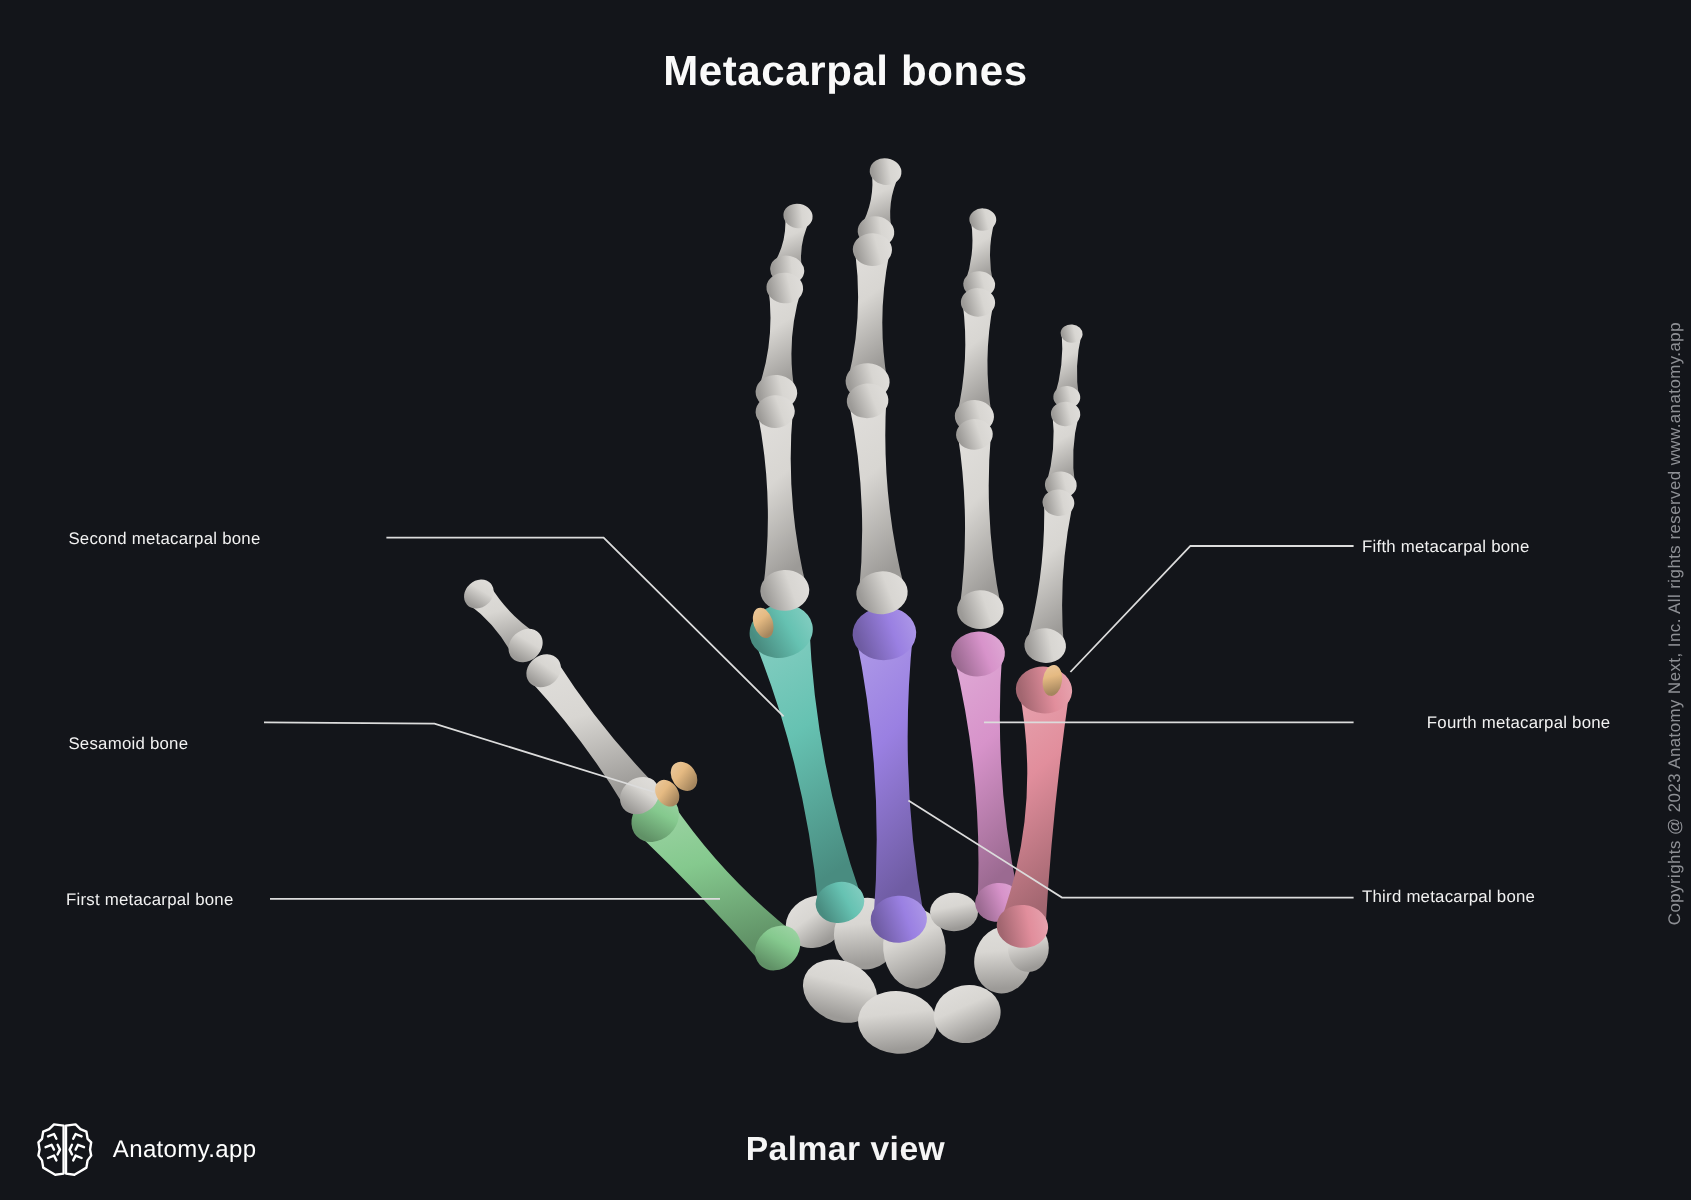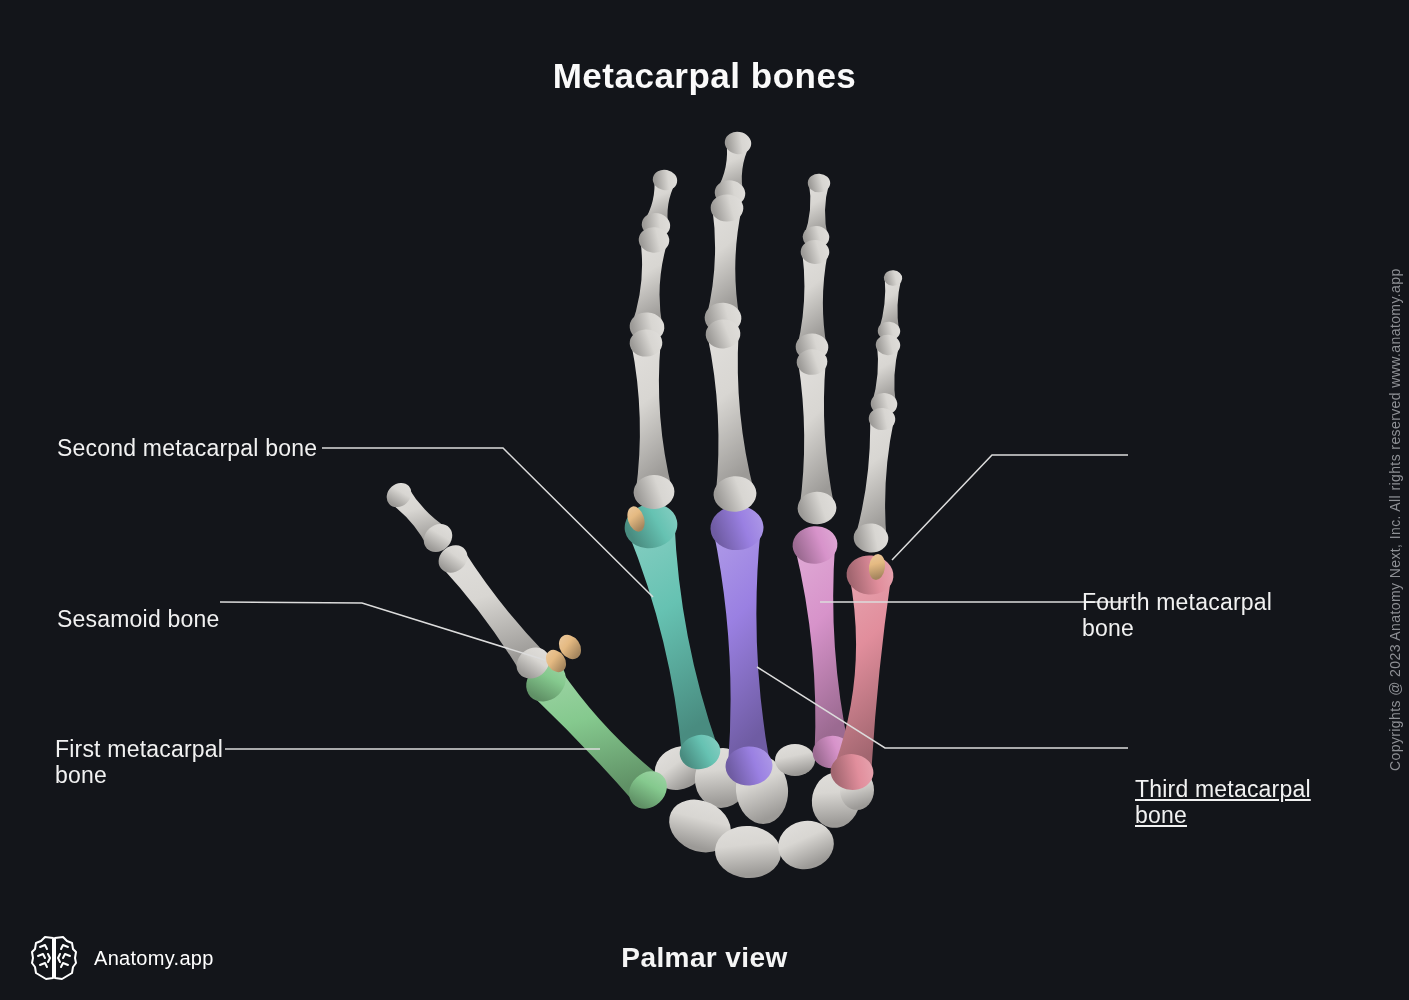--- a/index.html
+++ b/index.html
@@ -6,36 +6,35 @@
   body{
     width:1409px;height:1000px;position:relative;overflow:hidden;
     background:#13151a;
     font-family:"Liberation Sans", sans-serif;
   }
   .stage{position:absolute;inset:0;width:1409px;height:1000px;}
   .page-title{
     position:absolute;top:40px;left:0;width:100%;
     text-align:center;font-size:35px;font-weight:800;color:#fafafa;
     letter-spacing:.5px;
-    margin-top:16px;
   }
   #hand-svg{position:absolute;inset:0;width:1409px;height:1000px;}
   .leader-line{fill:none;stroke:#dcdcdc;stroke-width:1.5px;}
   .label{
-    position:absolute;color:#f1f1f1;font-size:23px;line-height:26px;
+    position:absolute;color:#f1f1f1;font-size:14px;line-height:26px;
     letter-spacing:.2px;
   }
   .label.nowrap{white-space:nowrap;}
   .label.wrap{width:200px;}
   #label-second{left:57px;top:435px;}
   #label-sesamoid{left:57px;top:606px;}
   #label-first{left:55px;top:736px;}
   #label-fifth{left:1135px;top:442px;}
-  #label-fourth{left:1082px;top:589px;}
-  #label-third{left:1135px;top:776px;text-decoration:underline;}
+  #label-fourth{left:1189px;top:589px;}
+  #label-third{left:1135px;top:734px;}
   .view-label{
     position:absolute;left:0;bottom:26px;width:100%;text-align:center;
     color:#f5f5f5;font-size:28px;font-weight:600;letter-spacing:.4px;
   }
   .brand{
     position:absolute;left:28px;bottom:16px;display:flex;align-items:center;gap:14px;
   }
   .brand-logo{width:52px;height:52px;display:block;}
   .brand-name{color:#ffffff;font-size:20px;font-weight:400;letter-spacing:.3px;}
   .copyright{
@@ -232,20 +231,21 @@
       <polyline class="leader-line" points="225,749 600,749"></polyline>
       <polyline class="leader-line" points="892,560 992,455 1128,455"></polyline>
       <polyline class="leader-line" points="820,602 1128,602"></polyline>
       <polyline class="leader-line" points="757,667 885,748 1128,748"></polyline>
     </g>
   </svg>
 
   <div class="label nowrap" id="label-second">Second metacarpal bone</div>
   <div class="label nowrap" id="label-sesamoid">Sesamoid bone</div>
   <div class="label wrap" id="label-first">First metacarpal bone</div>
+  <div class="label wrap" id="label-fifth">Fifth metacarpal bone</div>
   <div class="label wrap" id="label-fourth">Fourth metacarpal bone</div>
   <div class="label wrap" id="label-third">Third metacarpal bone</div>
 
   <div class="view-label">Palmar view</div>
 
   <div class="brand">
     <svg class="brand-logo" viewBox="0 0 52 52" xmlns="http://www.w3.org/2000/svg" fill="none" stroke="#ffffff" stroke-width="2" stroke-linejoin="round" stroke-linecap="round">
       <g id="hemi">
         <path d="M25 6 L17 5 L13 9 L8 11 L7 17 L4 20 L5 26 L4 31 L7 35 L8 41 L13 44 L18 47 L25 46 Z"></path>
         <path d="M12 15 L17 13 L19 17"></path>

